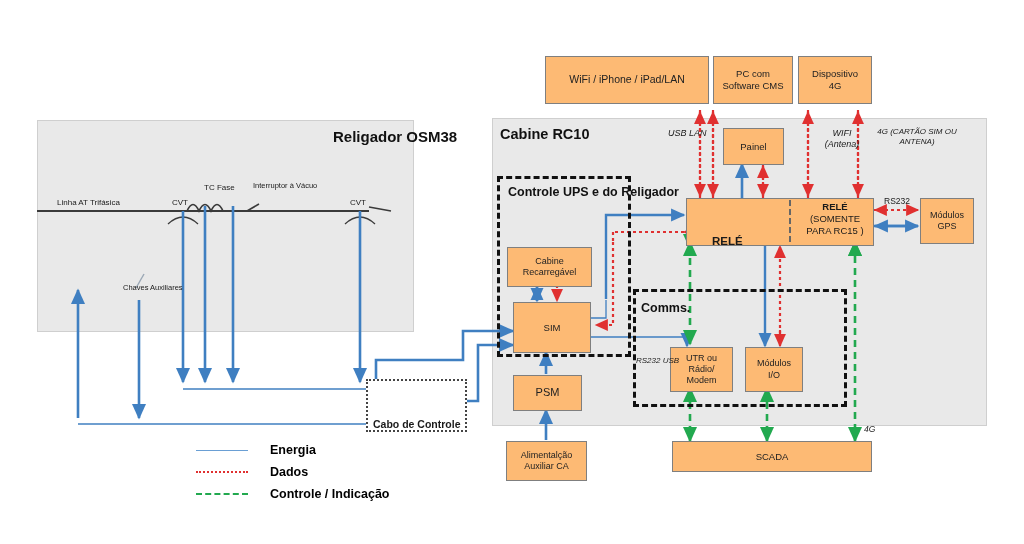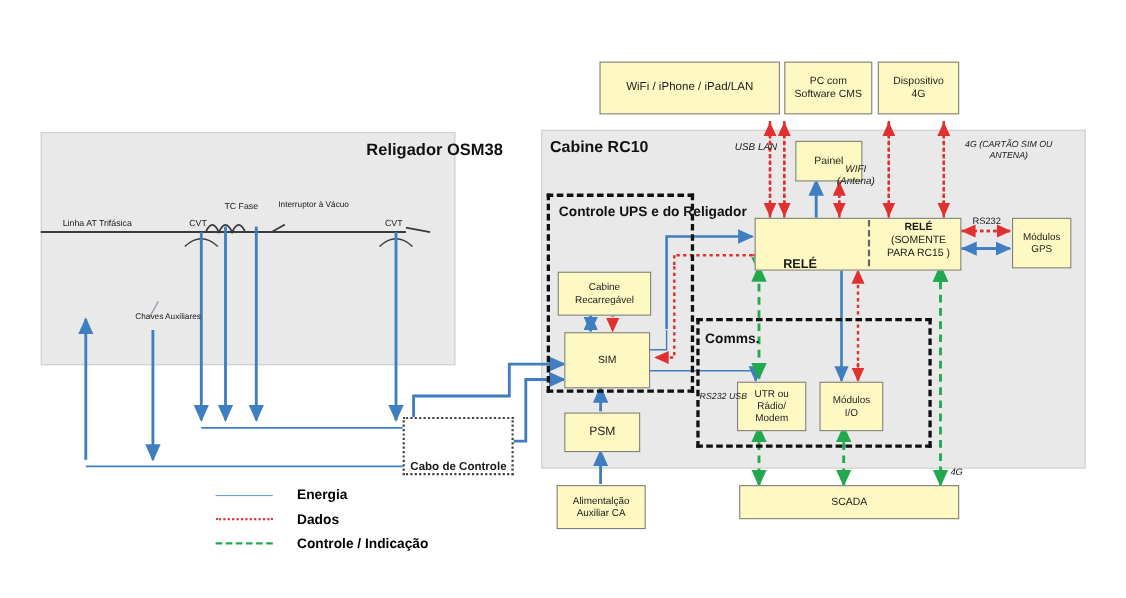--- a/index.html
+++ b/index.html
@@ -2,21 +2,21 @@
 <html><head>
 <meta charset="utf-8">
 <style>
   html,body{margin:0;padding:0;background:#ffffff;}
   body{width:1024px;height:544px;overflow:hidden;
        font-family:"Liberation Sans","DejaVu Sans",sans-serif;}
   #stage{position:relative;width:1024px;height:544px;}
   svg#wires{position:absolute;left:0;top:0;width:1024px;height:544px;}
 
   .panel{position:absolute;background:#e9e9e9;border:1px solid #cfcfcf;}
-  .box{position:absolute;background:#fef9c3;border:1px solid #7f7f7f;
+  .box{position:absolute;background:#fdba74;border:1px solid #7f7f7f;
        display:flex;align-items:center;justify-content:center;
        text-align:center;color:#222;line-height:1.25;}
   .box span{display:block;}
   .dashgroup{position:absolute;border:3px dashed #111;background:transparent;}
   .dotbox{position:absolute;border:2px dotted #444;background:#fff;}
   .lbl{position:absolute;color:#1a1a1a;line-height:1.25;}
   .lbl.ital{font-style:italic;}
   .bold{font-weight:bold;margin-top:20px;}
   .ttl{position:absolute;font-weight:bold;color:#111;line-height:1.22;}
   .legend{position:absolute;}
@@ -249,21 +249,21 @@
   </div>
 
   <div class="box" style="left:672px;top:441px;width:198px;height:29px;font-size:9.5px;">
     <span>SCADA</span>
   </div>
 
   <div class="lbl ital" style="left:668px;top:128px;font-size:9px;">
     <span>USB</span>
     <span>LAN</span>
   </div>
-  <div class="lbl ital" style="left:752px;top:128px;font-size:9px;text-align:center;width:52px;margin-top:20px;">
+  <div class="lbl ital" style="left:816px;top:128px;font-size:9px;text-align:center;width:52px;">
     <span>WIFI</span>
     <span>(Antena)</span>
   </div>
   <div class="lbl ital" style="left:862px;top:127px;font-size:8px;text-align:center;width:110px;">
     <span>4G</span>
     <span>(CARTÃO SIM OU</span>
     <span>ANTENA)</span>
   </div>
   <span class="lbl" style="left:884px;top:196px;font-size:8.5px;">RS232</span>
   <div class="lbl ital" style="left:636px;top:356px;font-size:8px;">

